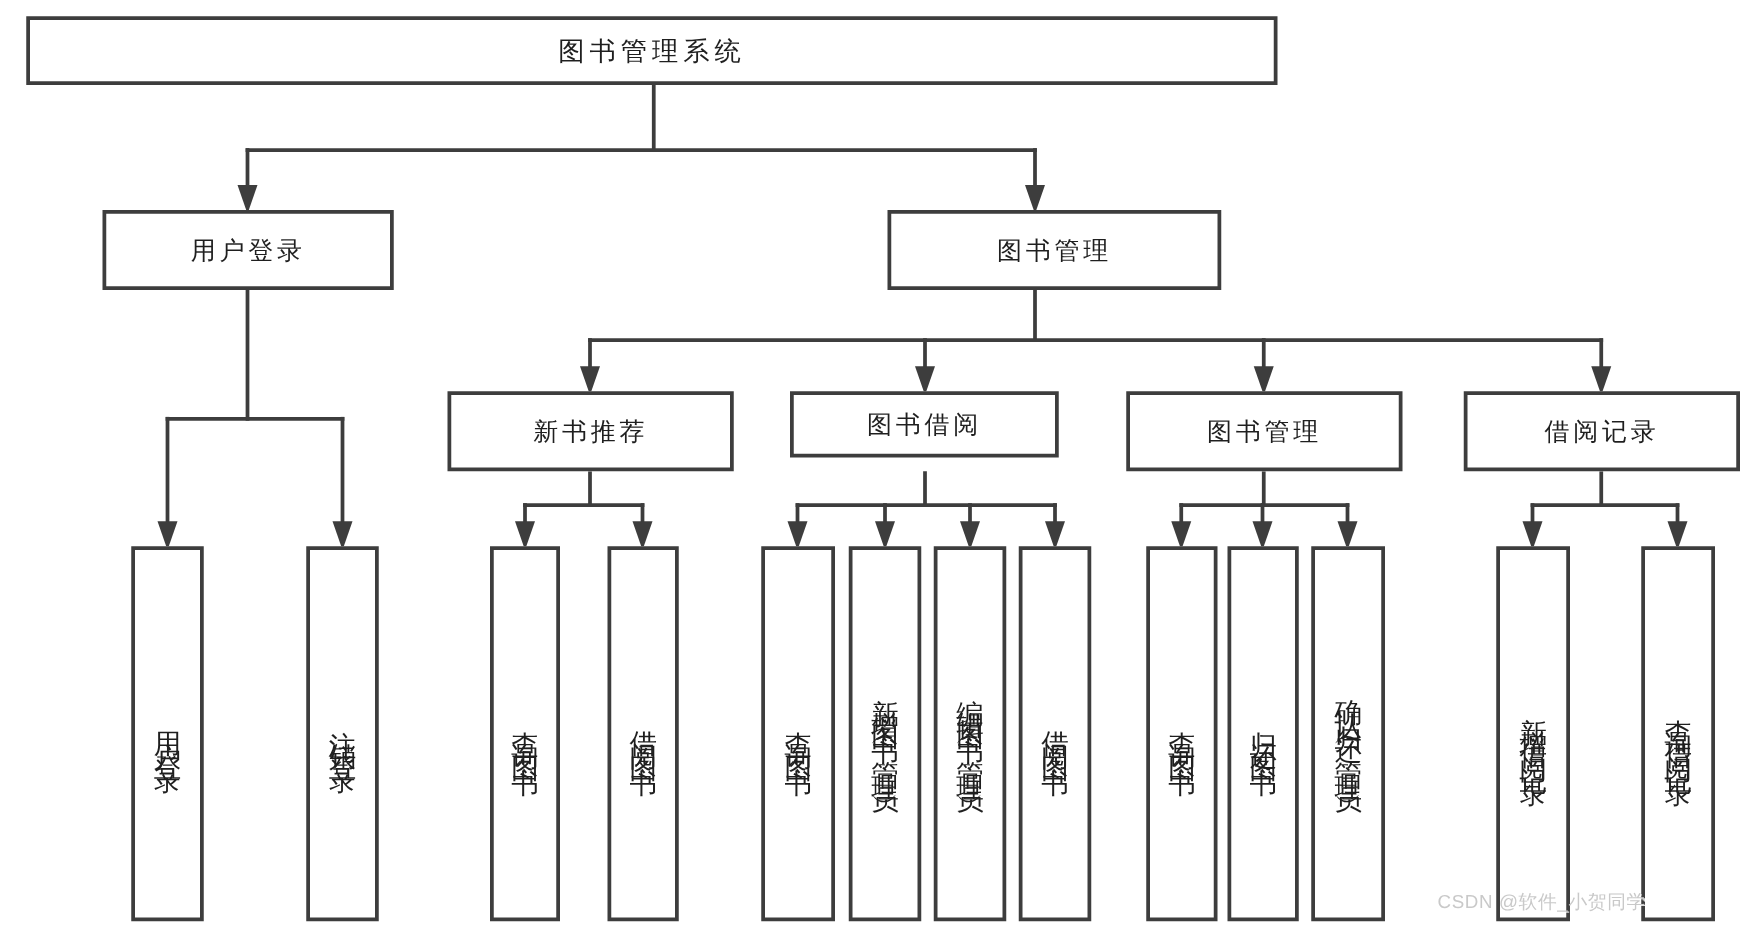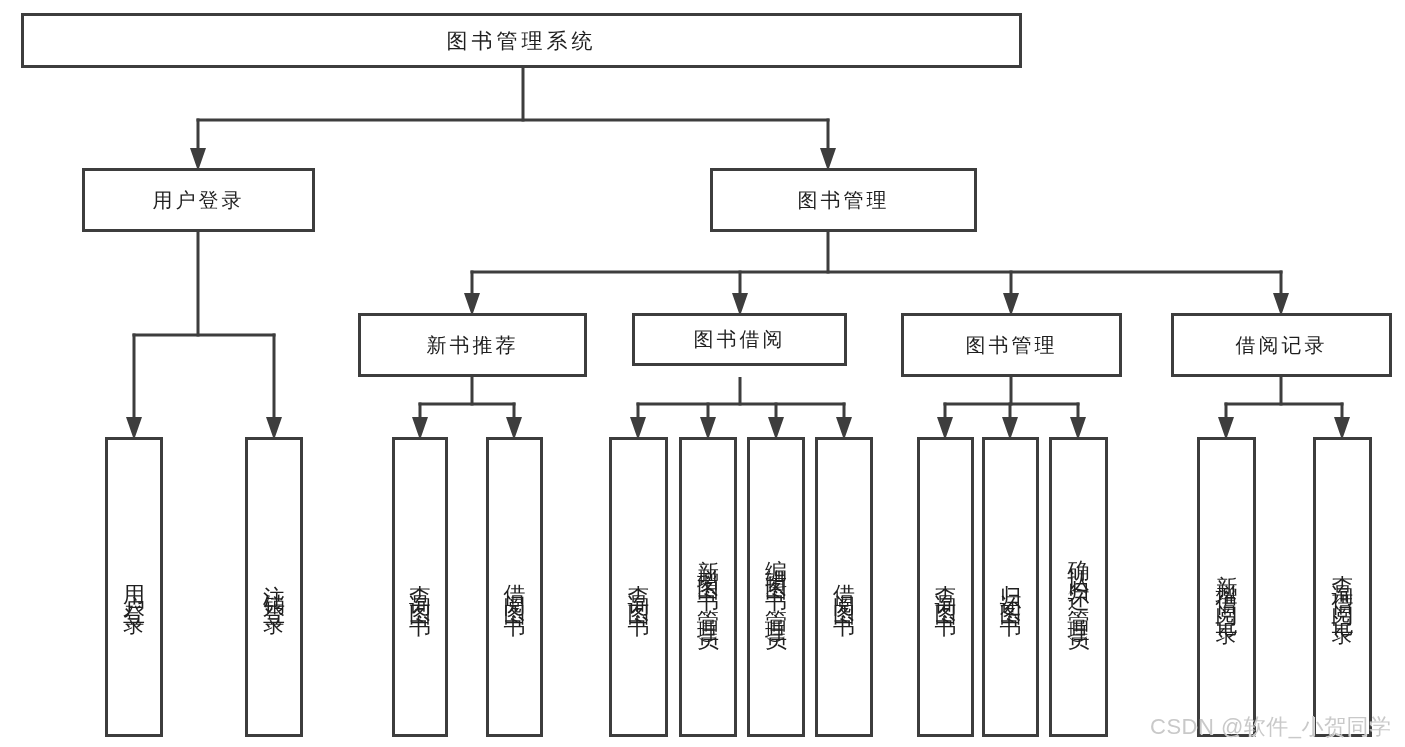--- a/index.html
+++ b/index.html
@@ -42,21 +42,21 @@
     text-orientation: mixed;
     font-size: 22px;
     letter-spacing: 10px;
     line-height: 1;
   }
   .watermark {
     position: absolute;
     left: 1150px;
     top: 712px;
     width: 255px;
-    font-size: 22px;
+    font-size: 15px;
     color: #c9c9c9;
     letter-spacing: 0.5px;
     white-space: nowrap;
     z-index: 3;
     text-shadow: 1px 1px 0 rgba(255,255,255,0.8);
   }
 </style>
 </head>
 <body>
 

